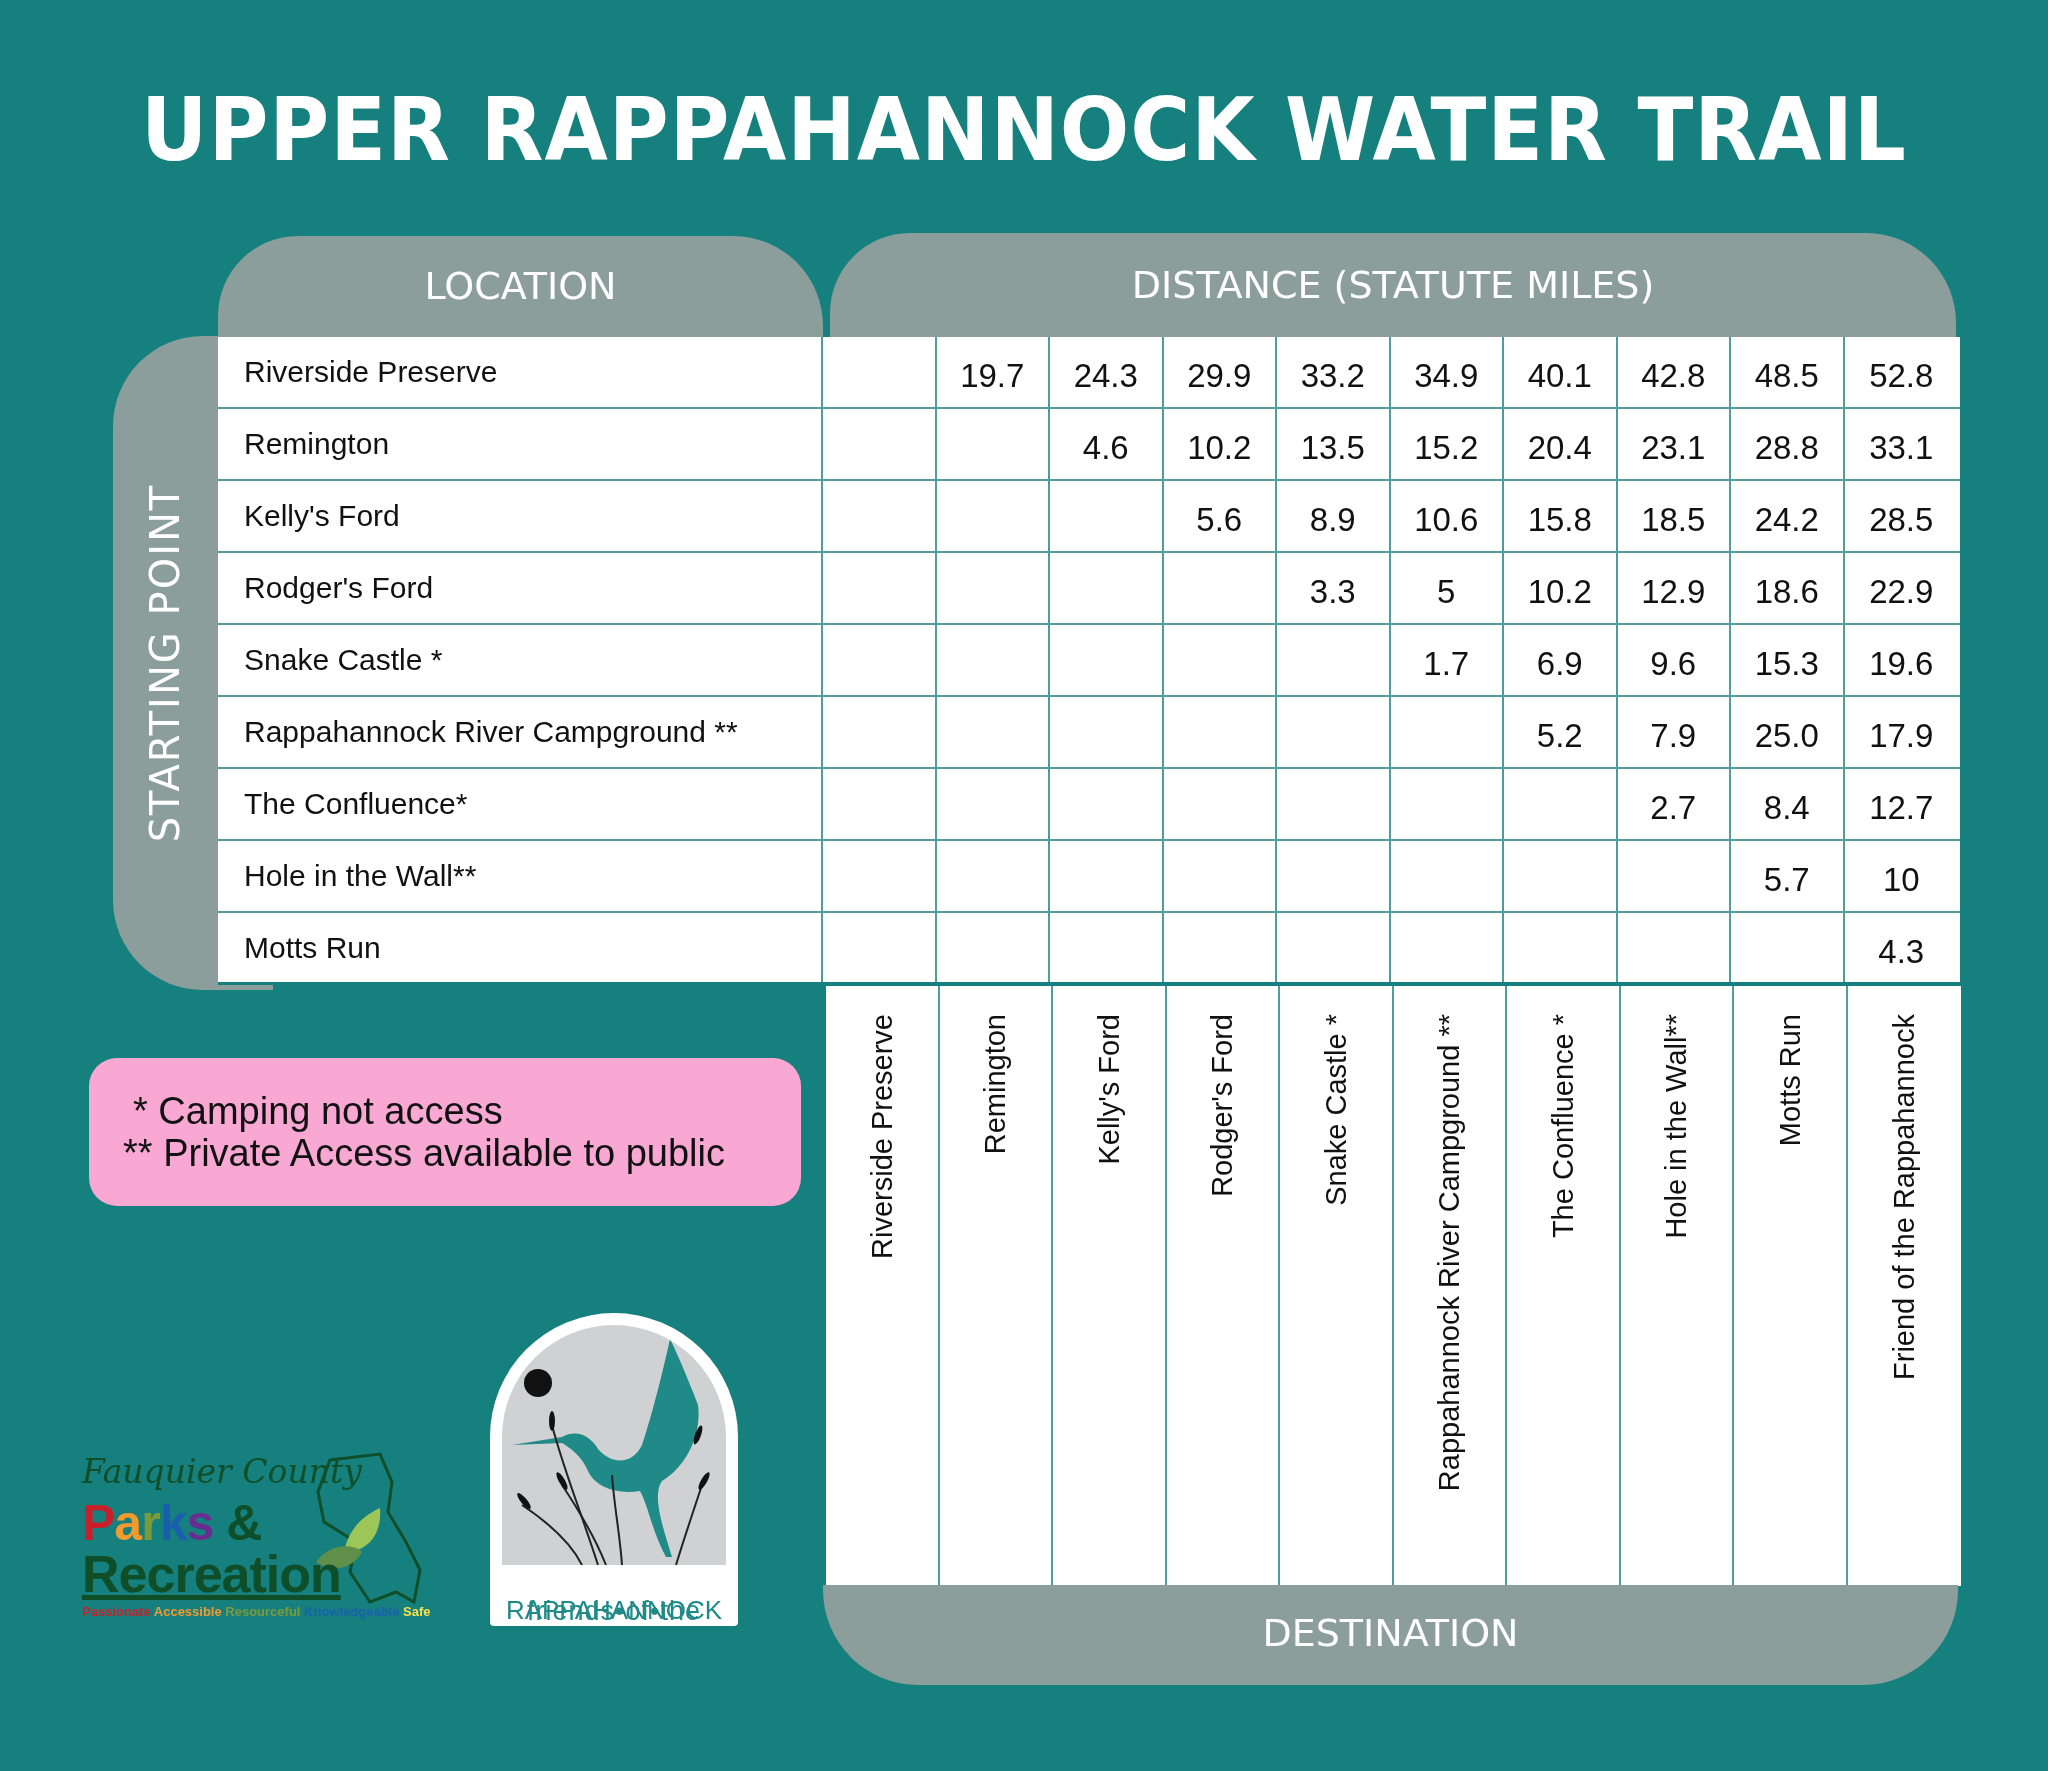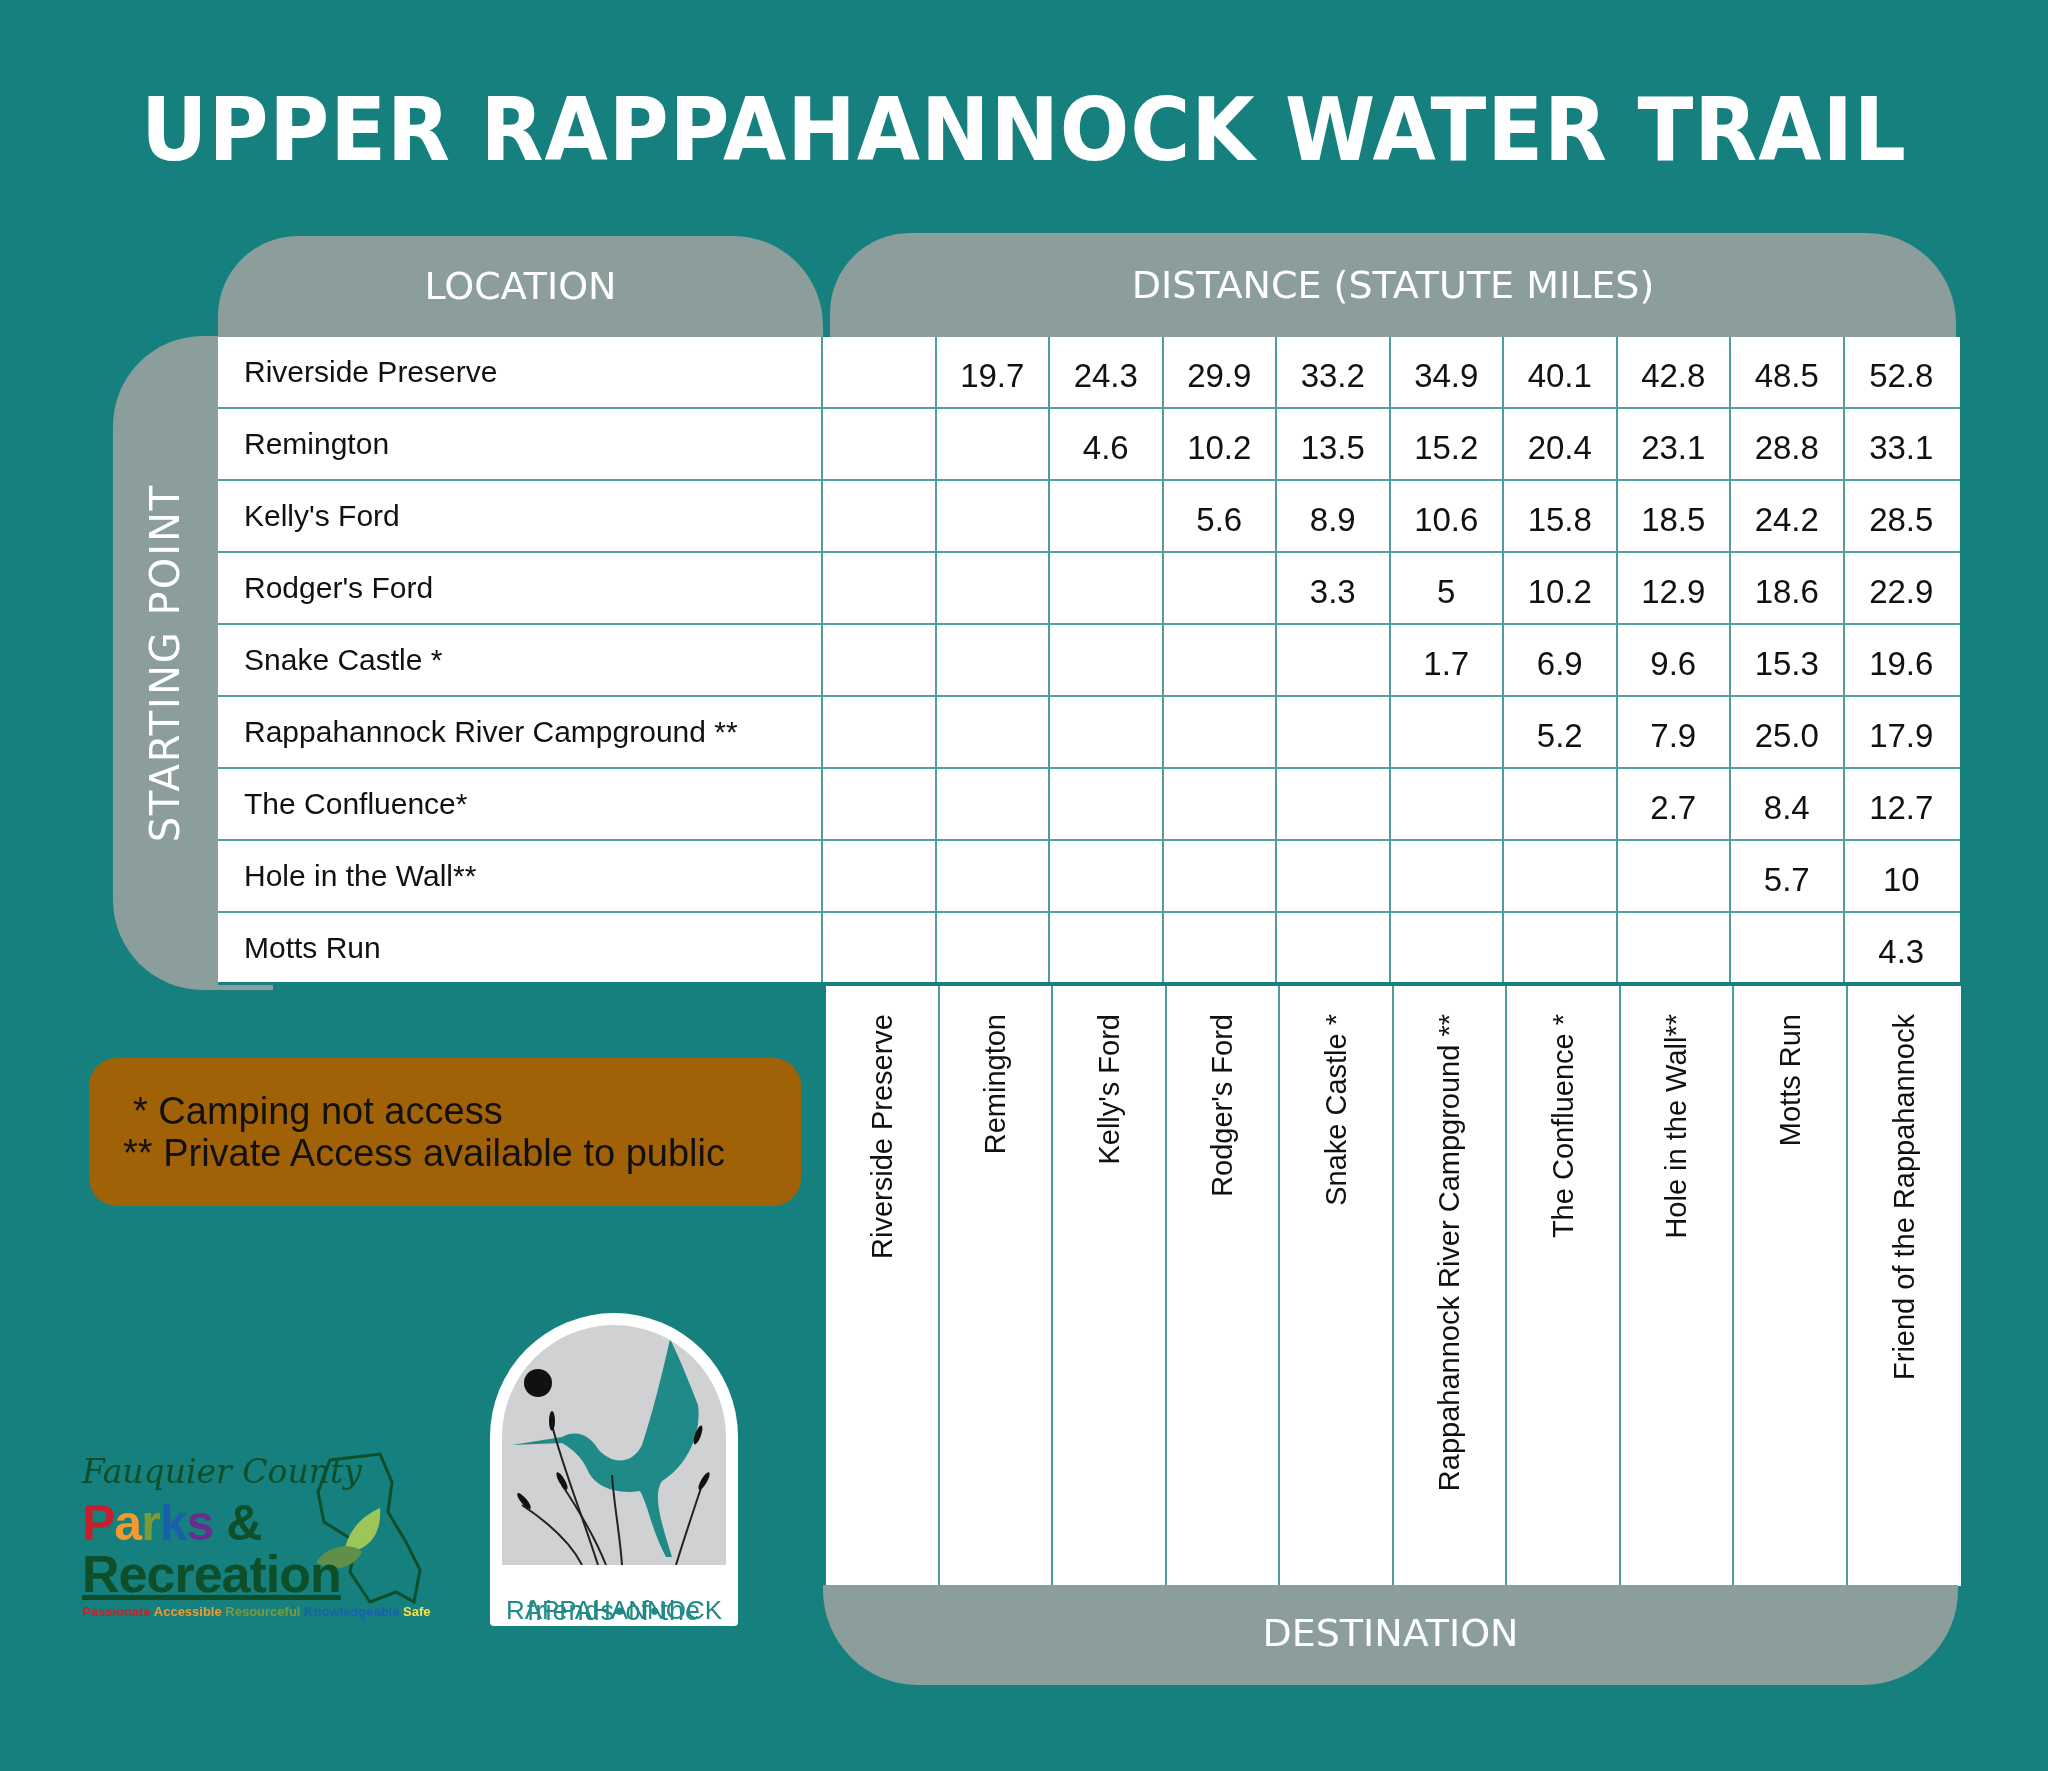--- a/index.html
+++ b/index.html
@@ -46,21 +46,21 @@
     width:113.5px; box-sizing:border-box; border-right:2px solid #4f9e9c; position:relative;
   }
   .dest-col:last-child { border-right:none; }
   .dest-col span {
     position:absolute; left:50%; top:28px; transform-origin:left top;
     transform:rotate(-90deg) translate(-100%, -50%);
     white-space:nowrap; font-size:29px; color:#111; display:block;
   }
 
   .legend {
-    position:absolute; left:89px; top:1058px; width:712px; height:148px; background:#a16207;
+    position:absolute; left:89px; top:1058px; width:712px; height:148px; background:#f9a8d4;
     border-radius:28px; box-sizing:border-box; padding:32px 0 0 34px; color:#111;
     font-size:38px; line-height:42px;
   }
   .legend div { white-space:nowrap; }
   .legend div:first-child { padding-left:10px; }
 
   .logo-parks { position:absolute; left:80px; top:1448px; width:350px; height:170px; }
   .logo-parks .script { position:absolute; left:2px; top:4px; font-family:"DejaVu Serif", serif; font-style:italic; font-size:33px; color:#0e4f2a; }
   .logo-parks .parks { position:absolute; left:2px; top:46px; font-weight:bold; font-size:50px; letter-spacing:-1px; }
   .logo-parks .rec { position:absolute; left:2px; top:96px; font-weight:bold; font-size:52px; color:#0e4f2a; letter-spacing:-1px;text-decoration:underline; }

